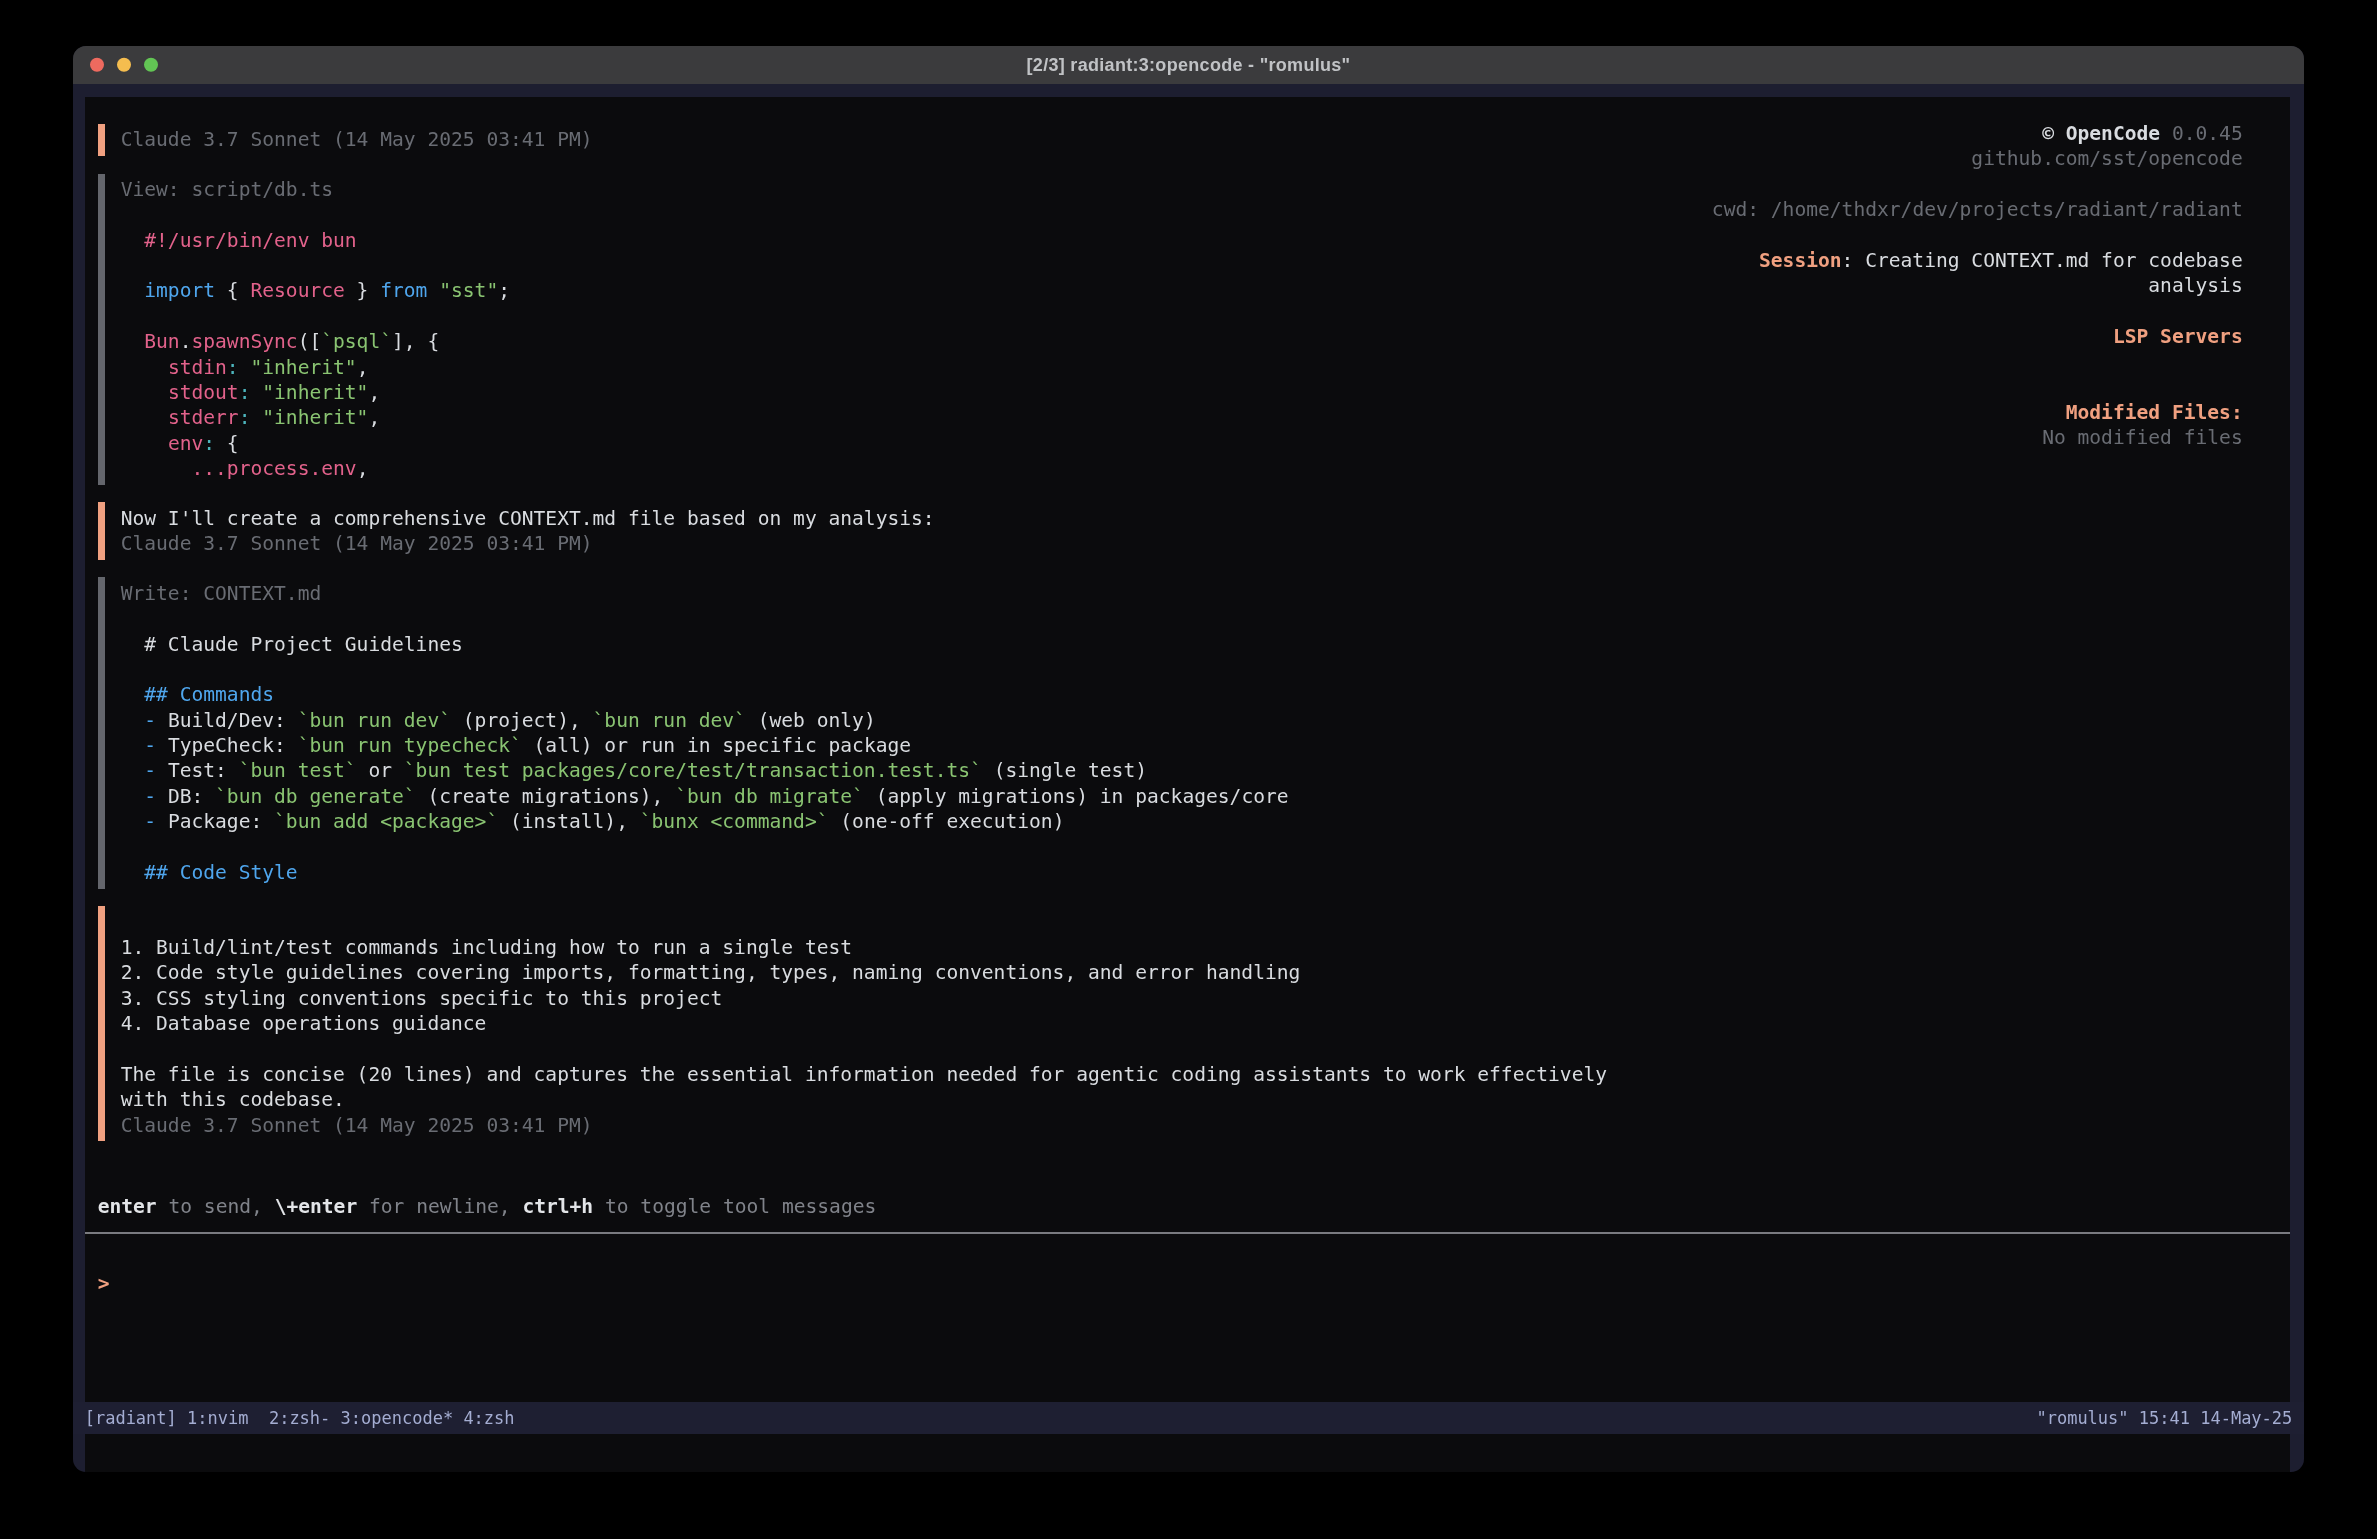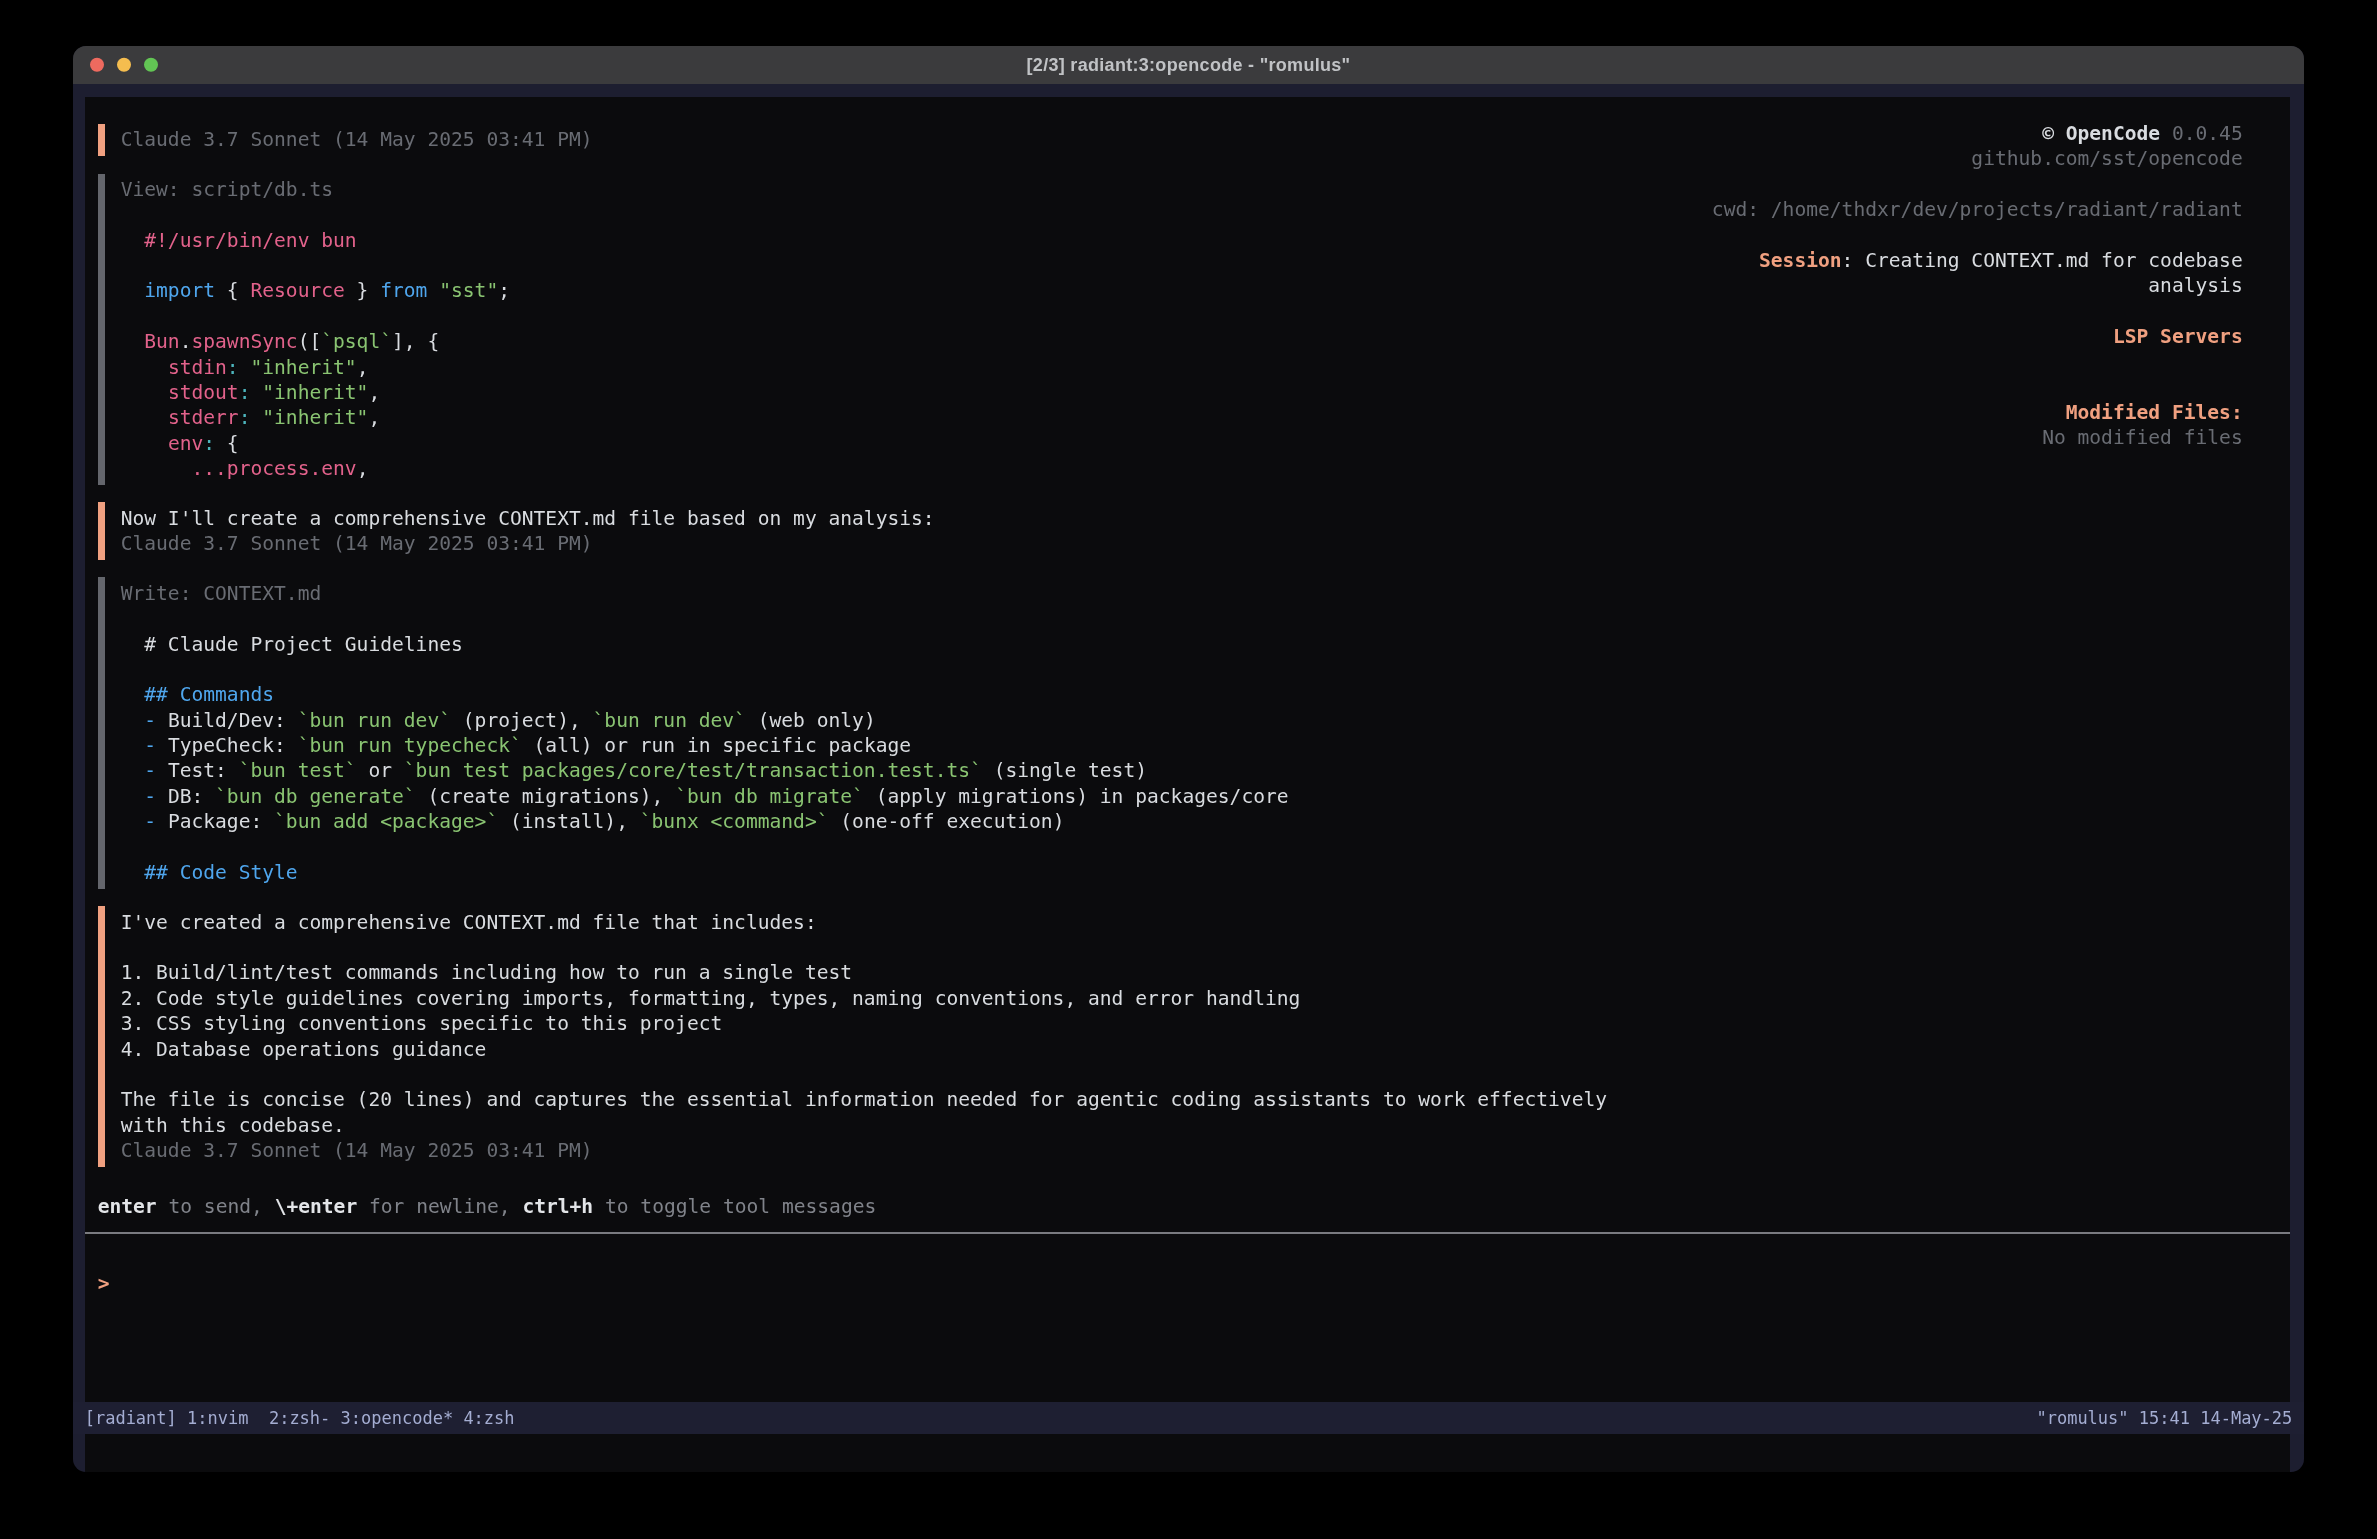--- a/index.html
+++ b/index.html
@@ -108,21 +108,20 @@
               <div class="line"><span class="c-blue">  ## Commands</span></div>
               <div class="line"><span class="c-fg">  </span><span class="c-blue">- </span><span class="c-fg">Build/Dev: </span><span class="c-green">`bun run dev`</span><span class="c-fg"> (project), </span><span class="c-green">`bun run dev`</span><span class="c-fg"> (web only)</span></div>
               <div class="line"><span class="c-fg">  </span><span class="c-blue">- </span><span class="c-fg">TypeCheck: </span><span class="c-green">`bun run typecheck`</span><span class="c-fg"> (all) or run in specific package</span></div>
               <div class="line"><span class="c-fg">  </span><span class="c-blue">- </span><span class="c-fg">Test: </span><span class="c-green">`bun test`</span><span class="c-fg"> or </span><span class="c-green">`bun test packages/core/test/transaction.test.ts`</span><span class="c-fg"> (single test)</span></div>
               <div class="line"><span class="c-fg">  </span><span class="c-blue">- </span><span class="c-fg">DB: </span><span class="c-green">`bun db generate`</span><span class="c-fg"> (create migrations), </span><span class="c-green">`bun db migrate`</span><span class="c-fg"> (apply migrations) in packages/core</span></div>
               <div class="line"><span class="c-fg">  </span><span class="c-blue">- </span><span class="c-fg">Package: </span><span class="c-green">`bun add &lt;package&gt;`</span><span class="c-fg"> (install), </span><span class="c-green">`bunx &lt;command&gt;`</span><span class="c-fg"> (one-off execution)</span></div>
               <div class="line">&nbsp;</div>
               <div class="line"><span class="c-blue">  ## Code Style</span></div>
             </section>
             <section class="block msg">
-              <div class="line"><span class="c-fg">I've created a comprehensive CONTEXT.md file that includes:</span></div>
               <div class="line">&nbsp;</div>
               <div class="line"><span class="c-fg">1. Build/lint/test commands including how to run a single test</span></div>
               <div class="line"><span class="c-fg">2. Code style guidelines covering imports, formatting, types, naming conventions, and error handling</span></div>
               <div class="line"><span class="c-fg">3. CSS styling conventions specific to this project</span></div>
               <div class="line"><span class="c-fg">4. Database operations guidance</span></div>
               <div class="line">&nbsp;</div>
               <div class="line"><span class="c-fg">The file is concise (20 lines) and captures the essential information needed for agentic coding assistants to work effectively</span></div>
               <div class="line"><span class="c-fg">with this codebase.</span></div>
               <div class="line"><span class="c-gray">Claude 3.7 Sonnet (14 May 2025 03:41 PM)</span></div>
             </section>

